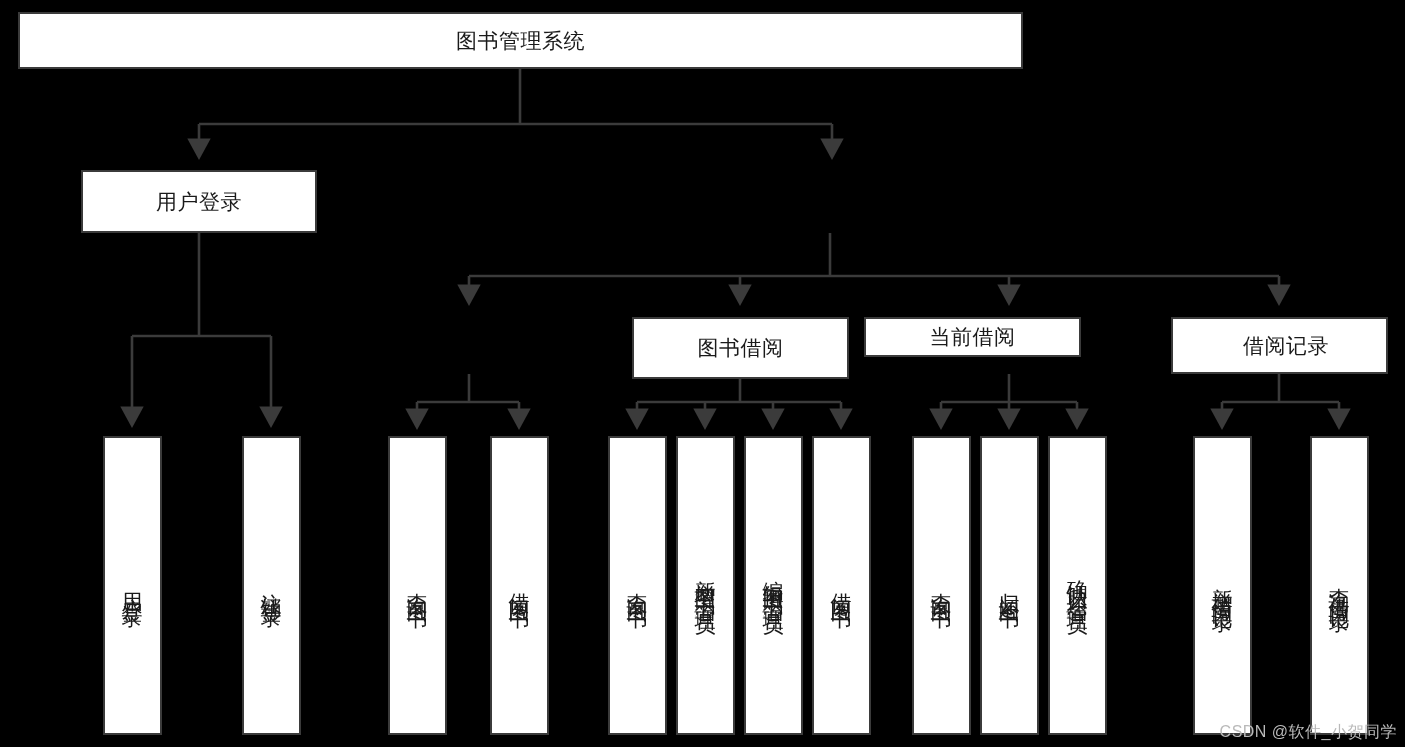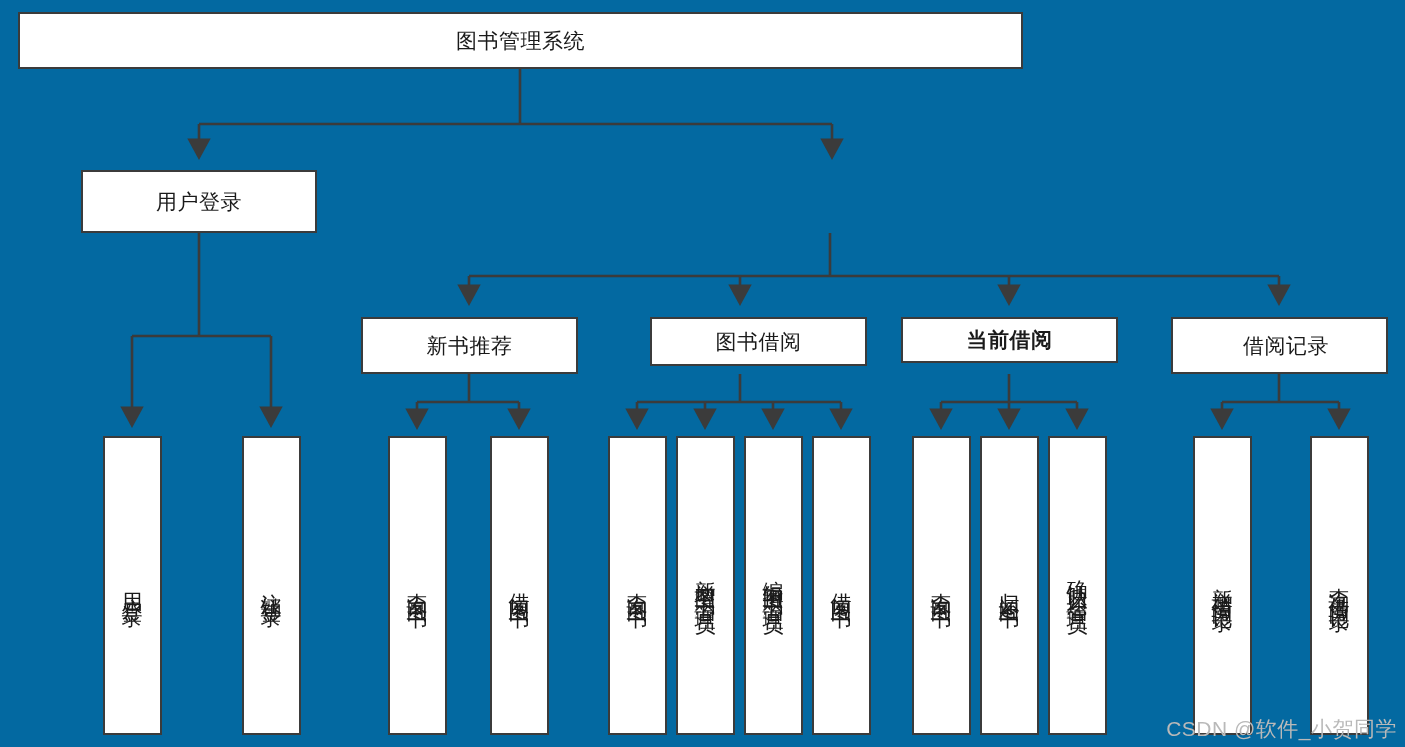--- a/index.html
+++ b/index.html
@@ -11,21 +11,21 @@
     width: 1405px;
     height: 747px;
     font-family: "Liberation Sans", "DejaVu Sans", sans-serif;
     overflow: hidden;
     position: relative;
   }
   #diagram-root {
     position: relative;
     width: 1405px;
     height: 747px;
-    background: #0369a1;
+    background: #000000;
   }
   svg.connectors {
     position: absolute;
     left: 0;
     top: 0;
     width: 1405px;
     height: 747px;
     pointer-events: none;
   }
   .node {
@@ -54,21 +54,21 @@
   }
   .node .label {
     display: block;
     text-align: center;
     white-space: pre-wrap;
   }
   .watermark {
     position: absolute;
     right: 8px;
     bottom: 4px;
-    font-size: 21px;
+    font-size: 16px;
     color: #b9b9b9;
     letter-spacing: 0.5px;
     white-space: nowrap;
     user-select: none;
   }
 </style>
 </head>
 <body>
 
 <div id="diagram-root">
@@ -124,27 +124,24 @@
   </svg>
 
   <div class="node horizontal" style="left:18px; top:12px; width:1005px; height:57px;">
     <span class="label">图书管理系统</span>
   </div>
 
   <div class="node horizontal" style="left:81px; top:170px; width:236px; height:63px;">
     <span class="label">用户登录</span>
   </div>
 
-  <div class="node horizontal" style="left:361px; top:317px; width:217px; height:57px;">
-    <span class="label">新书推荐</span>
-  </div>
-  <div class="node horizontal" style="left:632px; top:317px; width:217px; height:49px;margin-left:18px;">
+  <div class="node horizontal" style="left:632px; top:317px; width:217px; height:62px;">
     <span class="label">图书借阅</span>
   </div>
-  <div class="node horizontal" style="left:901px; top:317px; width:217px; height:46px;font-weight:bold;">
+  <div class="node horizontal" style="left:864px; top:317px; width:217px; height:40px;">
     <span class="label">当前借阅</span>
   </div>
   <div class="node horizontal" style="left:1171px; top:317px; width:217px; height:57px;padding-left:13px;">
     <span class="label">借阅记录</span>
   </div>
 
   <div class="node vertical" style="left:103px; top:436px; width:59px; height:299px;">
     <span class="label">用户登录</span>
   </div>
   <div class="node vertical" style="left:242px; top:436px; width:59px; height:299px;">

